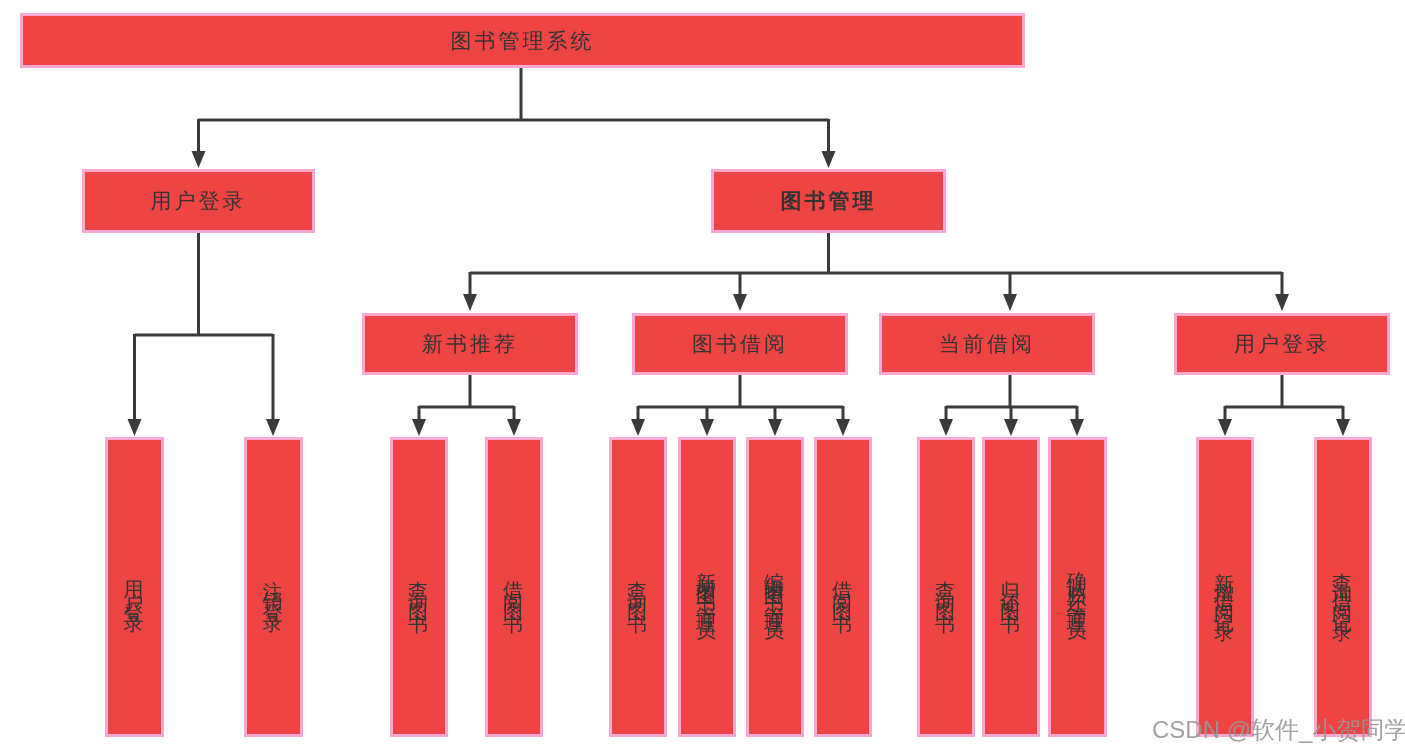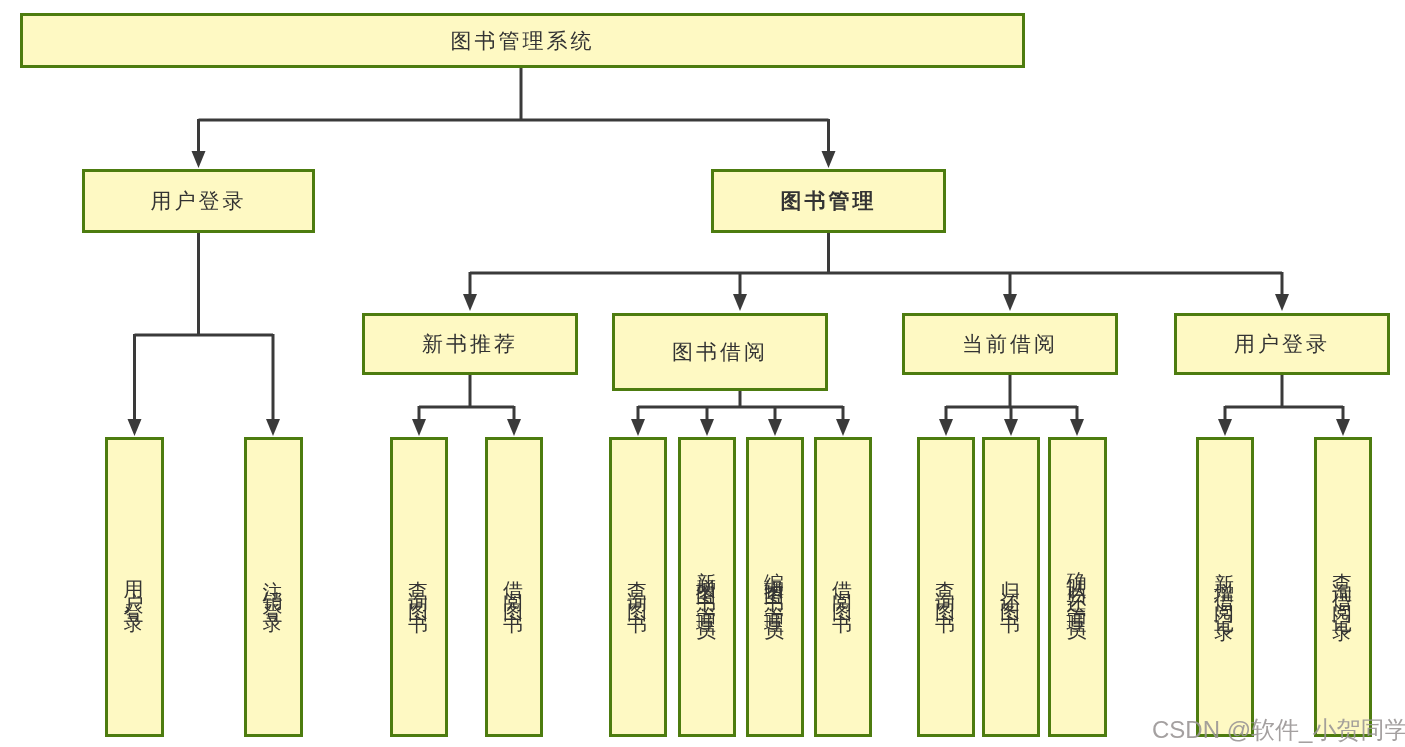--- a/index.html
+++ b/index.html
@@ -17,22 +17,22 @@
   }
   .wires {
     position: absolute;
     left: 0;
     top: 0;
     pointer-events: none;
   }
   .box {
     position: absolute;
     box-sizing: border-box;
-    border: 3px solid #4d7c0f;
-    background: #fef9c3;
+    border: 3px solid #f9a8d4;
+    background: #ef4444;
     color: #333333;
     display: flex;
     align-items: center;
     justify-content: center;
     text-align: center;
   }
   .hbox {
     font-size: 21px;
     letter-spacing: 3px;
     white-space: nowrap;
@@ -133,22 +133,22 @@
       <polygon points="1336,419 1350,419 1343,436"></polygon>
     </g>
   </svg>
 
   <div class="box hbox" style="left:20px; top:13px; width:1005px; height:55px;">图书管理系统</div>
 
   <div class="box hbox" style="left:82px; top:169px; width:233px; height:64px;">用户登录</div>
   <div class="box hbox" style="left:711px; top:169px; width:235px; height:64px;font-weight:bold;">图书管理</div>
 
   <div class="box hbox" style="left:362px; top:313px; width:216px; height:62px;text-align:right;">新书推荐</div>
-  <div class="box hbox" style="left:612px; top:313px; width:216px; height:78px;">图书借阅</div>
-  <div class="box hbox" style="left:902px; top:313px; width:216px; height:62px;">当前借阅</div>
+  <div class="box hbox" style="left:632px; top:313px; width:216px; height:62px;">图书借阅</div>
+  <div class="box hbox" style="left:879px; top:313px; width:216px; height:62px;">当前借阅</div>
   <div class="box hbox" style="left:1174px; top:313px; width:216px; height:62px;">用户登录</div>
 
   <div class="box vbox vs-short" style="left:105px; top:437px; width:59px; height:300px;">用户登录</div>
   <div class="box vbox vs-short" style="left:244px; top:437px; width:59px; height:300px;">注销登录</div>
 
   <div class="box vbox vs-short" style="left:390px; top:437px; width:58px; height:300px;">查询图书</div>
   <div class="box vbox vs-short" style="left:485px; top:437px; width:58px; height:300px;">借阅图书</div>
 
   <div class="box vbox vs-short" style="left:609px; top:437px; width:58px; height:300px;">查询图书</div>
   <div class="box vbox vs-long" style="left:678px; top:437px; width:58px; height:300px;">新增图书（管理员）</div>

